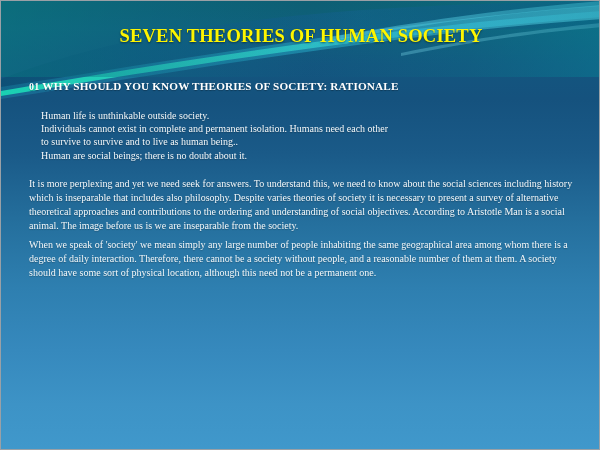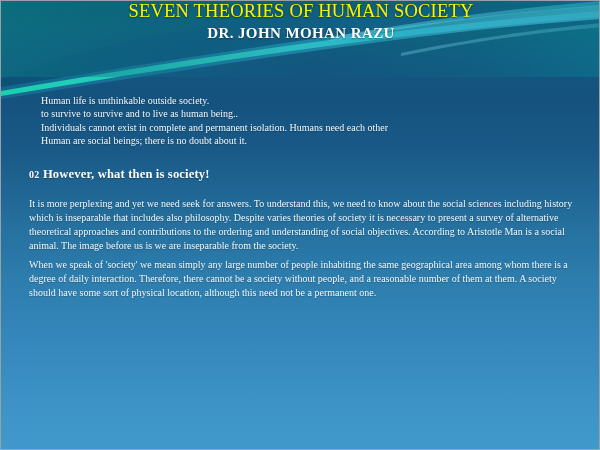--- a/index.html
+++ b/index.html
@@ -110,22 +110,23 @@
   .title-wrap {
     position: absolute;
     top: 0;
     left: 0;
     width: 600px;
     text-align: center;
   }
 
   .main-title {
     margin: 0;
+    padding-top: 25px;
     font-size: 18.5px;
-    font-weight: normal;
+    font-weight: bold;
     color: #fdf500;
     letter-spacing: 0.2px;
     text-shadow: 0 1px 2px rgba(0,0,0,0.45);
   }
 
   .sub-title {
     margin: 0;
     padding-top: 3px;
     font-size: 15px;
     color: #ffffff;
@@ -167,33 +168,32 @@
       <path d="M600,10 C420,24 230,50 0,90 L0,95 C230,56 420,30 600,16 Z" fill="url(#gTeal)"></path>
 
       <path d="M600,0 C500,8 420,20 330,36 L330,40 C420,24 500,12 600,5 Z" fill="#5fd8ee" fill-opacity="0.5"></path>
 
       <path d="M600,22 C520,30 460,40 400,52 L400,55 C460,43 520,33 600,26 Z" fill="#8fe8f8" fill-opacity="0.35"></path>
     </svg>
   </div>
 
   <div class="title-wrap">
     <h1 class="main-title">SEVEN THEORIES OF HUMAN SOCIETY</h1>
-    <h2 class="sub-title">DR. JOHN MOHAN RAZU</h2>
   </div>
 
   <div class="content">
 
+    <p class="sec-heading"><span class="num">01</span>
+      <span>WHY SHOULD YOU KNOW THEORIES OF SOCIETY: RATIONALE</span></p>
 
     <div class="lines para-1">
       <div>Human life is unthinkable outside society.</div>
+      <div>Individuals cannot exist in complete and permanent isolation. Humans need each other</div>
       <div>to survive to survive and to live as human being..</div>
-      <div>Individuals cannot exist in complete and permanent isolation. Humans need each other</div>
       <div>Human are social beings; there is no doubt about it.</div>
     </div>
 
-    <p class="sec-heading heading-2"><span class="num">02</span>
-      <span>However, what then is society!</span></p>
 
     <p class="para para-1">It is more perplexing and yet we need seek for answers. To understand this, we need to know about the social sciences including history which is inseparable that includes also philosophy. Despite varies theories of society it is necessary to present a survey of alternative theoretical approaches and contributions to the ordering and understanding of social objectives. According to Aristotle Man is a social animal. The image before us is we are inseparable from the society.</p>
     <p class="para para-2">When we speak of 'society' we mean simply any large number of people inhabiting the same geographical area among whom there is a degree of daily interaction. Therefore, there cannot be a society without people, and a reasonable number of them at them.  A society should have some sort of physical location, although this need not be a permanent one.</p>
 
   </div>
 </div>
 
 </body></html>

